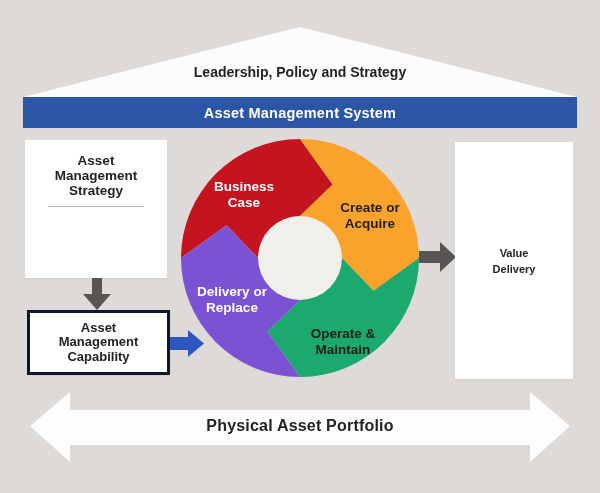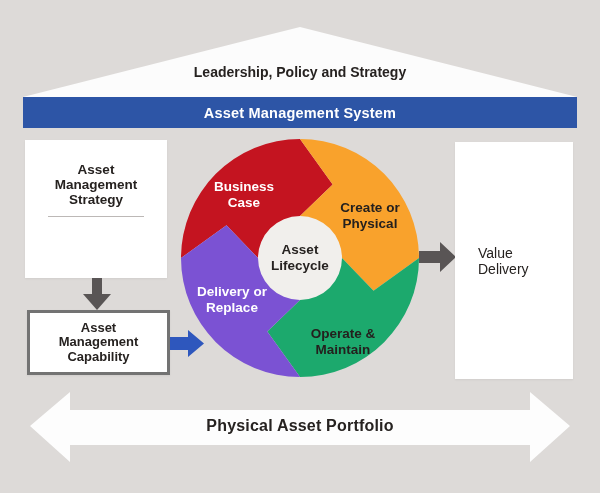--- a/index.html
+++ b/index.html
@@ -25,28 +25,28 @@
   }
   .banner-label{font-size:14.5px; font-weight:bold; color:#ffffff; letter-spacing:.2px;}
 
   
   .strategy-box{
     left:25px; top:140px; width:142px; height:138px;
     background:#ffffff; box-shadow:0 1px 2px rgba(0,0,0,.06);
     text-align:center; box-sizing:border-box; padding-top:13px;
   }
   .stacked-label{
-    width:112px; margin:9px auto;
+    width:112px; margin:0 auto;
     font-size:13.5px; font-weight:bold; color:#262220; line-height:15px;
   }
   .divider{width:96px; height:1px; background:#bcb8b6; margin:8px auto 8px auto;}
 
   .capability-box{
     left:27px; top:310px; width:143px; height:65px;
-    background:#ffffff; border:3px solid #737373; box-sizing:border-box;
+    background:#ffffff; border:3px solid #0f172a; box-sizing:border-box;
     display:flex; align-items:center; justify-content:center;
     box-shadow:0 1px 2px rgba(0,0,0,.06);
   }
   .capability-label{
     width:104px; text-align:center;
     font-size:13px; font-weight:bold; color:#262220; line-height:14.5px;
   }
 
   
   .circle-wrap{left:180px; top:138px; width:240px; height:240px;}
@@ -62,22 +62,22 @@
   .lbl-dispose{left:52px; top:162px; width:92px;}
   .lbl-center{left:120px; top:120px; width:80px; color:#262220;}
 
   
   .value-box{
     left:455px; top:142px; width:118px; height:237px;
     background:#ffffff; box-shadow:0 1px 2px rgba(0,0,0,.06);
     display:flex; align-items:center; justify-content:center;
   }
   .value-label{
-    width:72px; text-align:left;
-    font-size:14px; font-weight:normal; color:#262220; line-height:16px;
+    width:72px; text-align:center;
+    font-size:11px; font-weight:bold; color:#262220; line-height:16px;
   }
 
   
   .down-arrow{left:80px; top:278px;}
   .blue-arrow{left:170px; top:328px;}
   .gray-arrow{left:419px; top:242px;}
 
   
   .portfolio-arrow{left:20px; top:384px;}
   .portfolio-label{
@@ -118,24 +118,23 @@
 
   <div class="abs circle-wrap">
     <svg width="240" height="240" viewBox="0 0 240 240">
       <circle cx="120" cy="120" r="43" fill="#f1efec"></circle>
       <path d="M 1 120 A 119 119 0 0 1 120 1 L 152.7 46.5 L 120 78 A 42 42 0 0 0 78 120 L 46.5 87.3 Z" fill="#c41420"></path>
       <path d="M 120 1 A 119 119 0 0 1 239 120 L 193.5 152.7 L 162 120 A 42 42 0 0 0 120 78 L 152.7 46.5 Z" fill="#f9a22c"></path>
       <path d="M 239 120 A 119 119 0 0 1 120 239 L 87.3 193.5 L 120 162 A 42 42 0 0 0 162 120 L 193.5 152.7 Z" fill="#1ca96d"></path>
       <path d="M 120 239 A 119 119 0 0 1 1 120 L 46.5 87.3 L 78 120 A 42 42 0 0 0 120 162 L 87.3 193.5 Z" fill="#7b52d3"></path>
     </svg>
     <div class="seg-label seg-light lbl-business">Business Case</div>
-    <div class="seg-label seg-dark lbl-create">Create or Physical</div>
+    <div class="seg-label seg-dark lbl-create">Create or Acquire</div>
     <div class="seg-label seg-dark lbl-operate">Operate &amp; Maintain</div>
     <div class="seg-label seg-light lbl-dispose">Delivery or Replace</div>
-    <div class="seg-label lbl-center">Asset Lifecycle</div>
   </div>
 
   <svg class="abs gray-arrow" width="38" height="30" viewBox="0 0 38 30">
     <polygon points="0,9 21,9 21,0 37,15 21,30 21,21 0,21" fill="#595555"></polygon>
   </svg>
 
   <div class="abs value-box">
     <div class="value-label">Value Delivery</div>
   </div>
 

